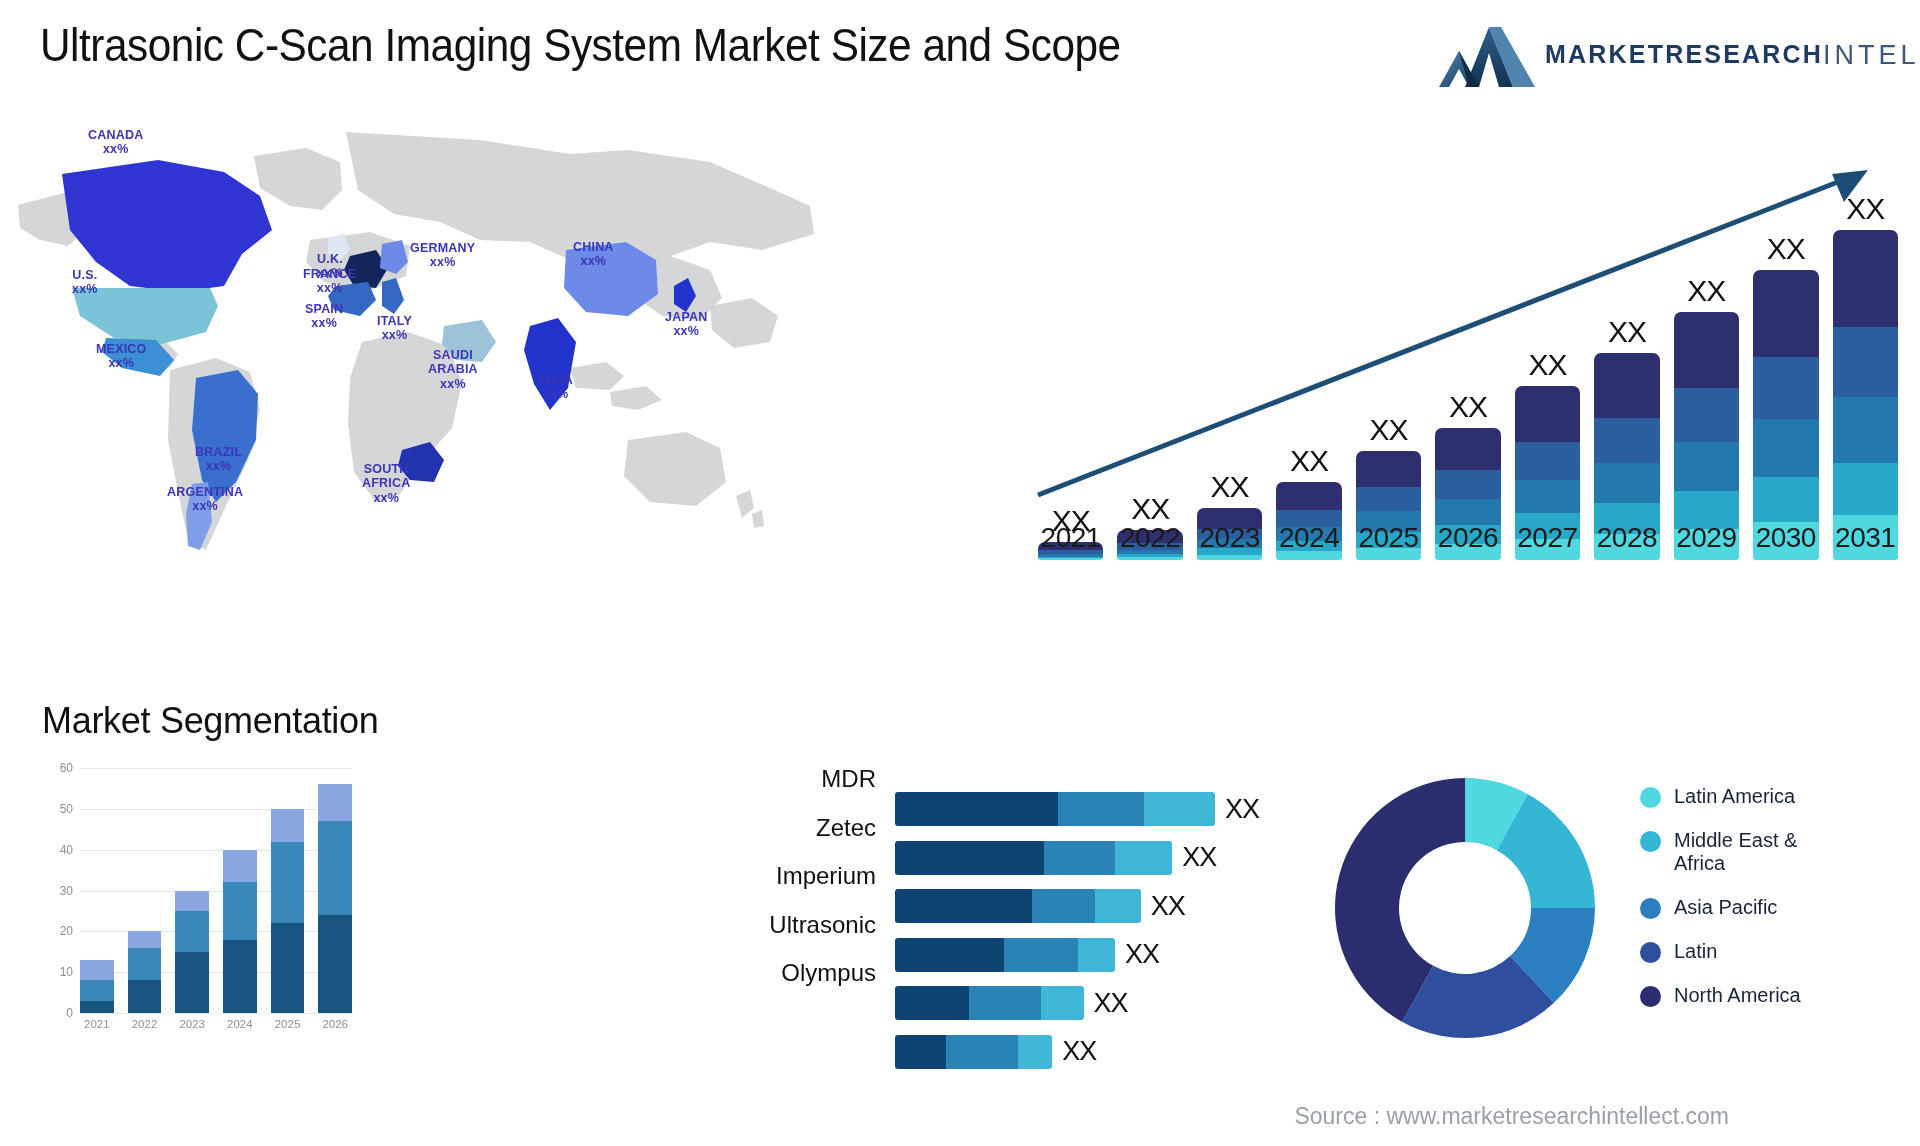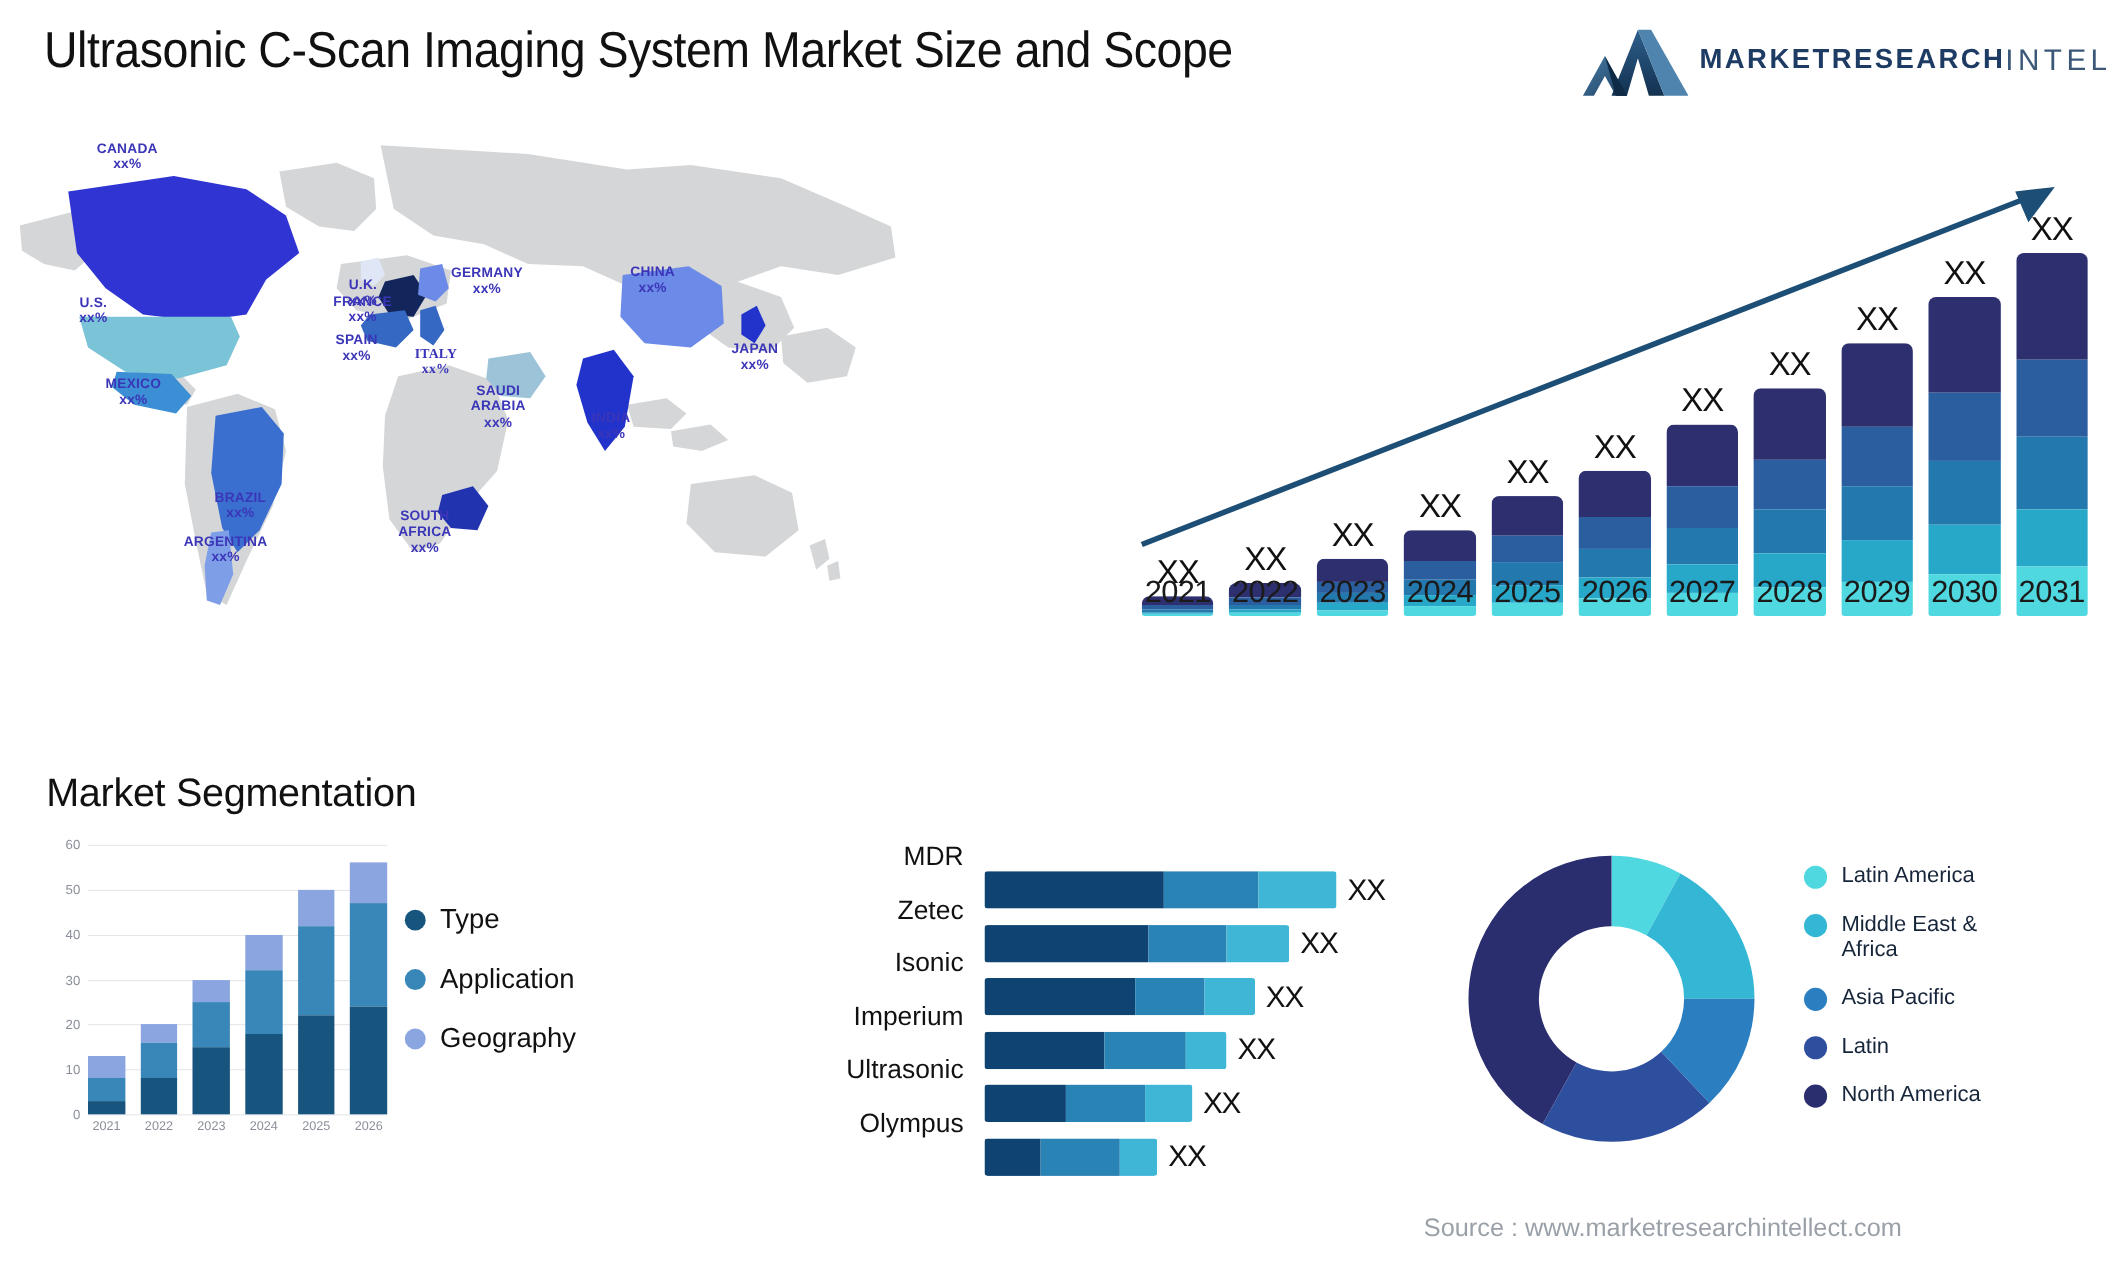--- a/index.html
+++ b/index.html
@@ -171,21 +171,21 @@
         <div class="map-label" style="left: 157px; top: 375px;">ARGENTINA
 xx%</div>
         <div class="map-label" style="left: 307px; top: 142px;">U.K.
 xx%</div>
         <div class="map-label" style="left: 293px; top: 157px;">FRANCE
 xx%</div>
         <div class="map-label" style="left: 295px; top: 192px;">SPAIN
 xx%</div>
         <div class="map-label" style="left: 400px; top: 131px;">GERMANY
 xx%</div>
-        <div class="map-label" style="left: 367px; top: 204px; font-family: Liberation Serif, serif;">ITALY
+        <div class="map-label" style="left: 367px; top: 204px;">ITALY
 xx%</div>
         <div class="map-label" style="left: 352px; top: 352px;">SOUTH
 AFRICA
 xx%</div>
         <div class="map-label" style="left: 418px; top: 238px;">SAUDI
 ARABIA
 xx%</div>
         <div class="map-label" style="left: 528px; top: 263px;">INDIA
 xx%</div>
         <div class="map-label" style="left: 563px; top: 130px;">CHINA
@@ -388,40 +388,25 @@
     </div>
     <div id="seg-xrow">
         <div class="seg-xtick">2021</div>
         <div class="seg-xtick">2022</div>
         <div class="seg-xtick">2023</div>
         <div class="seg-xtick">2024</div>
         <div class="seg-xtick">2025</div>
         <div class="seg-xtick">2026</div>
       </div>
   </div>
-  <div id="seg-legend">
-      <div class="lg-row">
-        <span class="lg-dot" style="background: rgb(23, 85, 127);"></span>
-        <span class="lg-txt">Type</span>
-      </div>
-      <div class="lg-row">
-        <span class="lg-dot" style="background: rgb(56, 135, 184);"></span>
-        <span class="lg-txt">Application</span>
-      </div>
-      <div class="lg-row">
-        <span class="lg-dot" style="background: rgb(138, 165, 224);"></span>
-        <span class="lg-txt">Geography</span>
-      </div>
-    </div>
 
   <div id="players-wrap">
     <div id="players-names">
         <div class="pname">MDR</div>
         <div class="pname">Zetec</div>
-        <div class="pname">Isonic</div>
         <div class="pname">Imperium</div>
         <div class="pname">Ultrasonic</div>
         <div class="pname">Olympus</div>
       </div>
     <div id="players-bars">
         <div class="prow">
           <div class="pbar">
             <div class="pseg" style="background: rgb(15, 67, 114); width: 162.857px;"></div>
             <div class="pseg" style="background: rgb(42, 131, 181); width: 85.7143px;"></div>
             <div class="pseg" style="background: rgb(63, 182, 214); width: 71.4286px;"></div>

